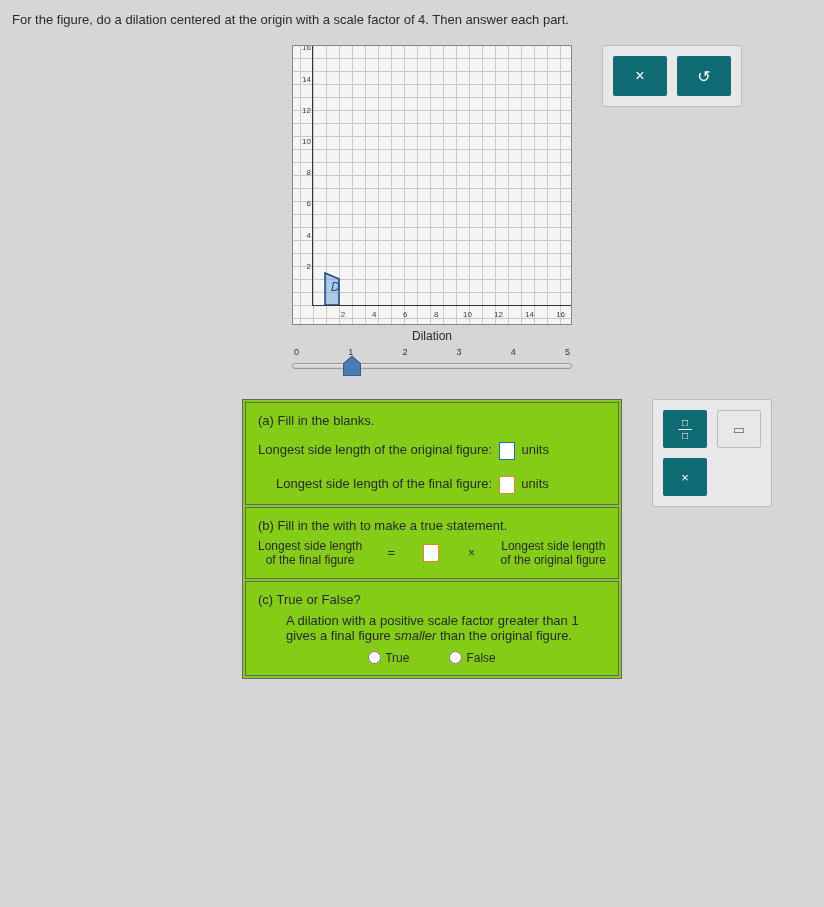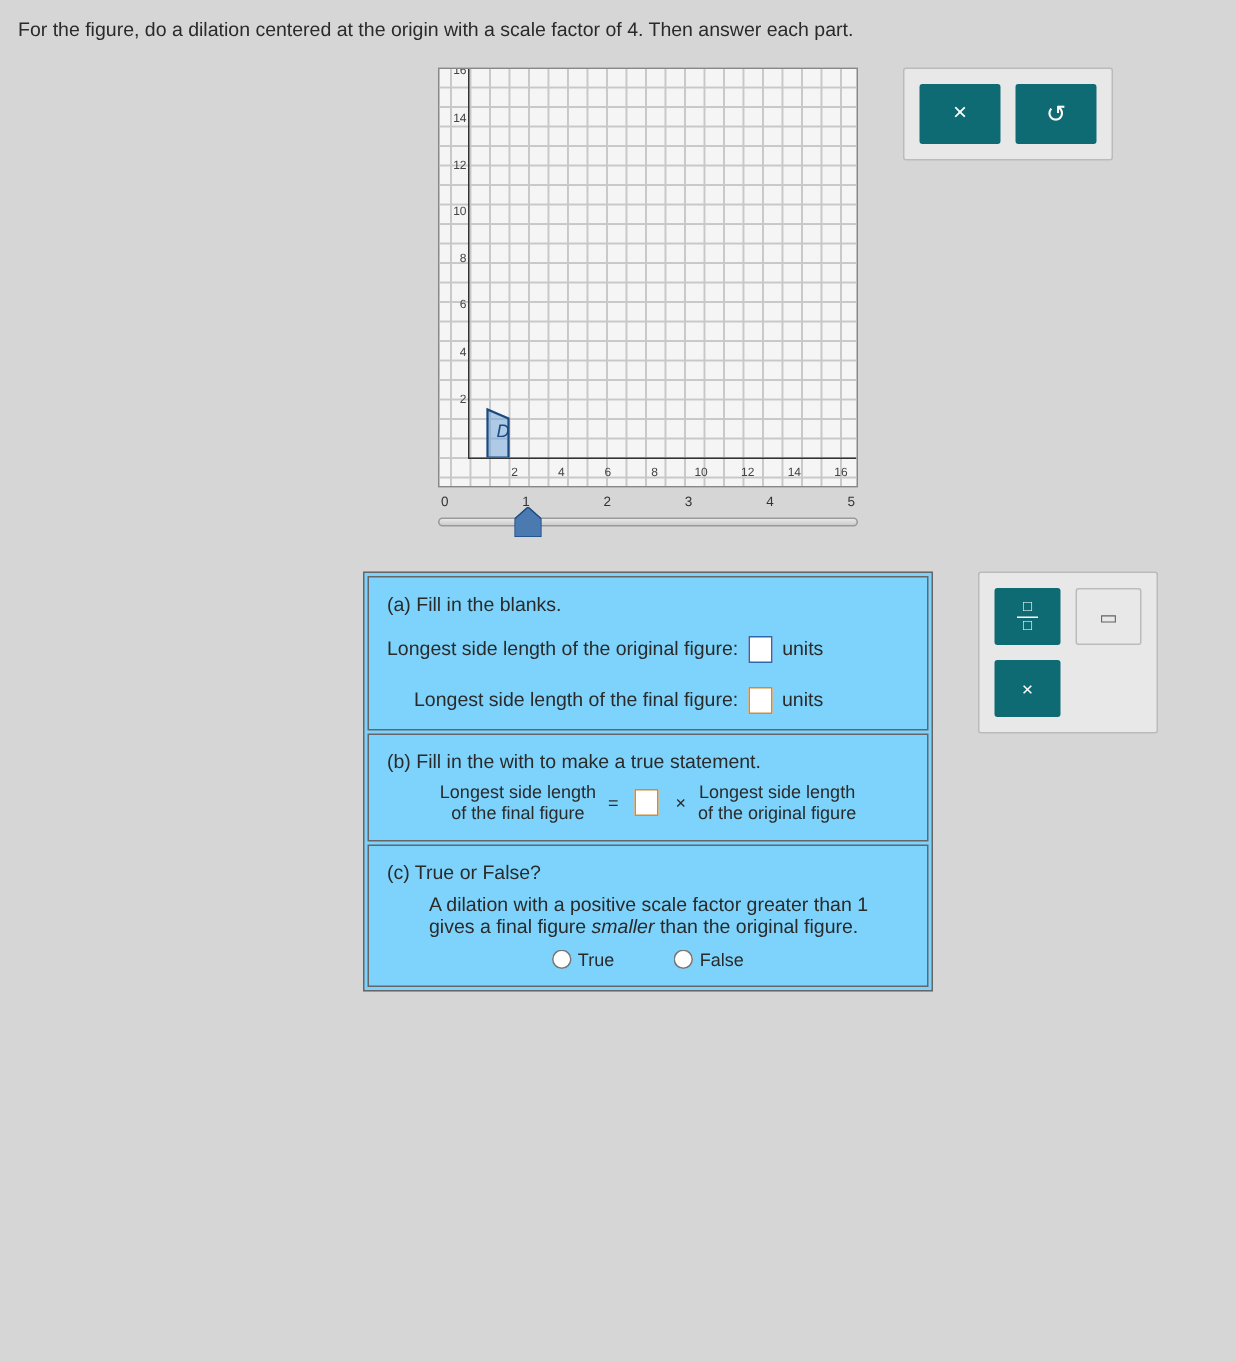--- a/index.html
+++ b/index.html
@@ -67,32 +67,32 @@
     width:54px; height:40px;
     background:#0e6b73; color:#fff;
     border:none; border-radius:2px;
     display:flex; align-items:center; justify-content:center;
     cursor:pointer; font-size:16px;
   }
   .q-wrap { display:flex; gap:30px; align-items:flex-start; margin-top:30px; margin-left:230px; }
   .q-table {
     width:380px;
     border:1px solid #666;
-    background:#7dd3fc;
+    background:#84cc16;
   }
   .q-table td { border:1px solid #666; padding:10px 12px; vertical-align:top; }
   .part-label { font-weight:normal; }
   .blank-box {
     display:inline-block; width:16px; height:18px;
     border:1px solid #888; background:#fff; vertical-align:middle;
     margin:0 3px;
   }
   .blank-blue { border:1px solid #2a6ab0; }
   .blank-orange { border:1px solid #d68a2a; }
-  .eq-row { display:flex; align-items:center; justify-content:center; gap:8px; margin-top:6px; font-size:12px; }
+  .eq-row { display:flex; align-items:center; justify-content:space-between; gap:8px; margin-top:6px; font-size:12px; }
   .eq-col { text-align:center; line-height:1.2; }
   .radio-row { display:flex; gap:40px; justify-content:center; margin-top:8px; }
   .radio-opt { display:flex; align-items:center; gap:4px; font-size:12px; }
   .radio-opt input { margin:0; }
   .italic { font-style:italic; }
   .tool-panel {
     display:flex; flex-direction:column; gap:10px;
     padding:10px; background:#e8e8e8; border:1px solid #bbb; border-radius:2px;
   }
   .tool-row { display:flex; gap:10px; }
@@ -136,20 +136,21 @@
         <span style="left:84%">14</span>
           <span style="left:96%">16</span>
       </div>
       <div class="shape">
         <svg viewBox="0 0 24 34">
           <path d="M 2 34 L 16 34 L 16 8 L 2 2 Z" fill="#6aa0d8" fill-opacity="0.5" stroke="#1a4a80" stroke-width="1.5"></path>
           <text x="8" y="20" font-size="12" fill="#1a4a80" font-style="italic">D</text>
         </svg>
       </div>
     </div>
+    <div class="dilation-label">Dilation</div>
     <div class="slider-wrap">
       <div class="slider-ticks">
         <span>0</span>
           <span>1</span>
         <span>2</span>
           <span>3</span>
         <span>4</span>
           <span>5</span>
       </div>
       <div class="slider-track">

